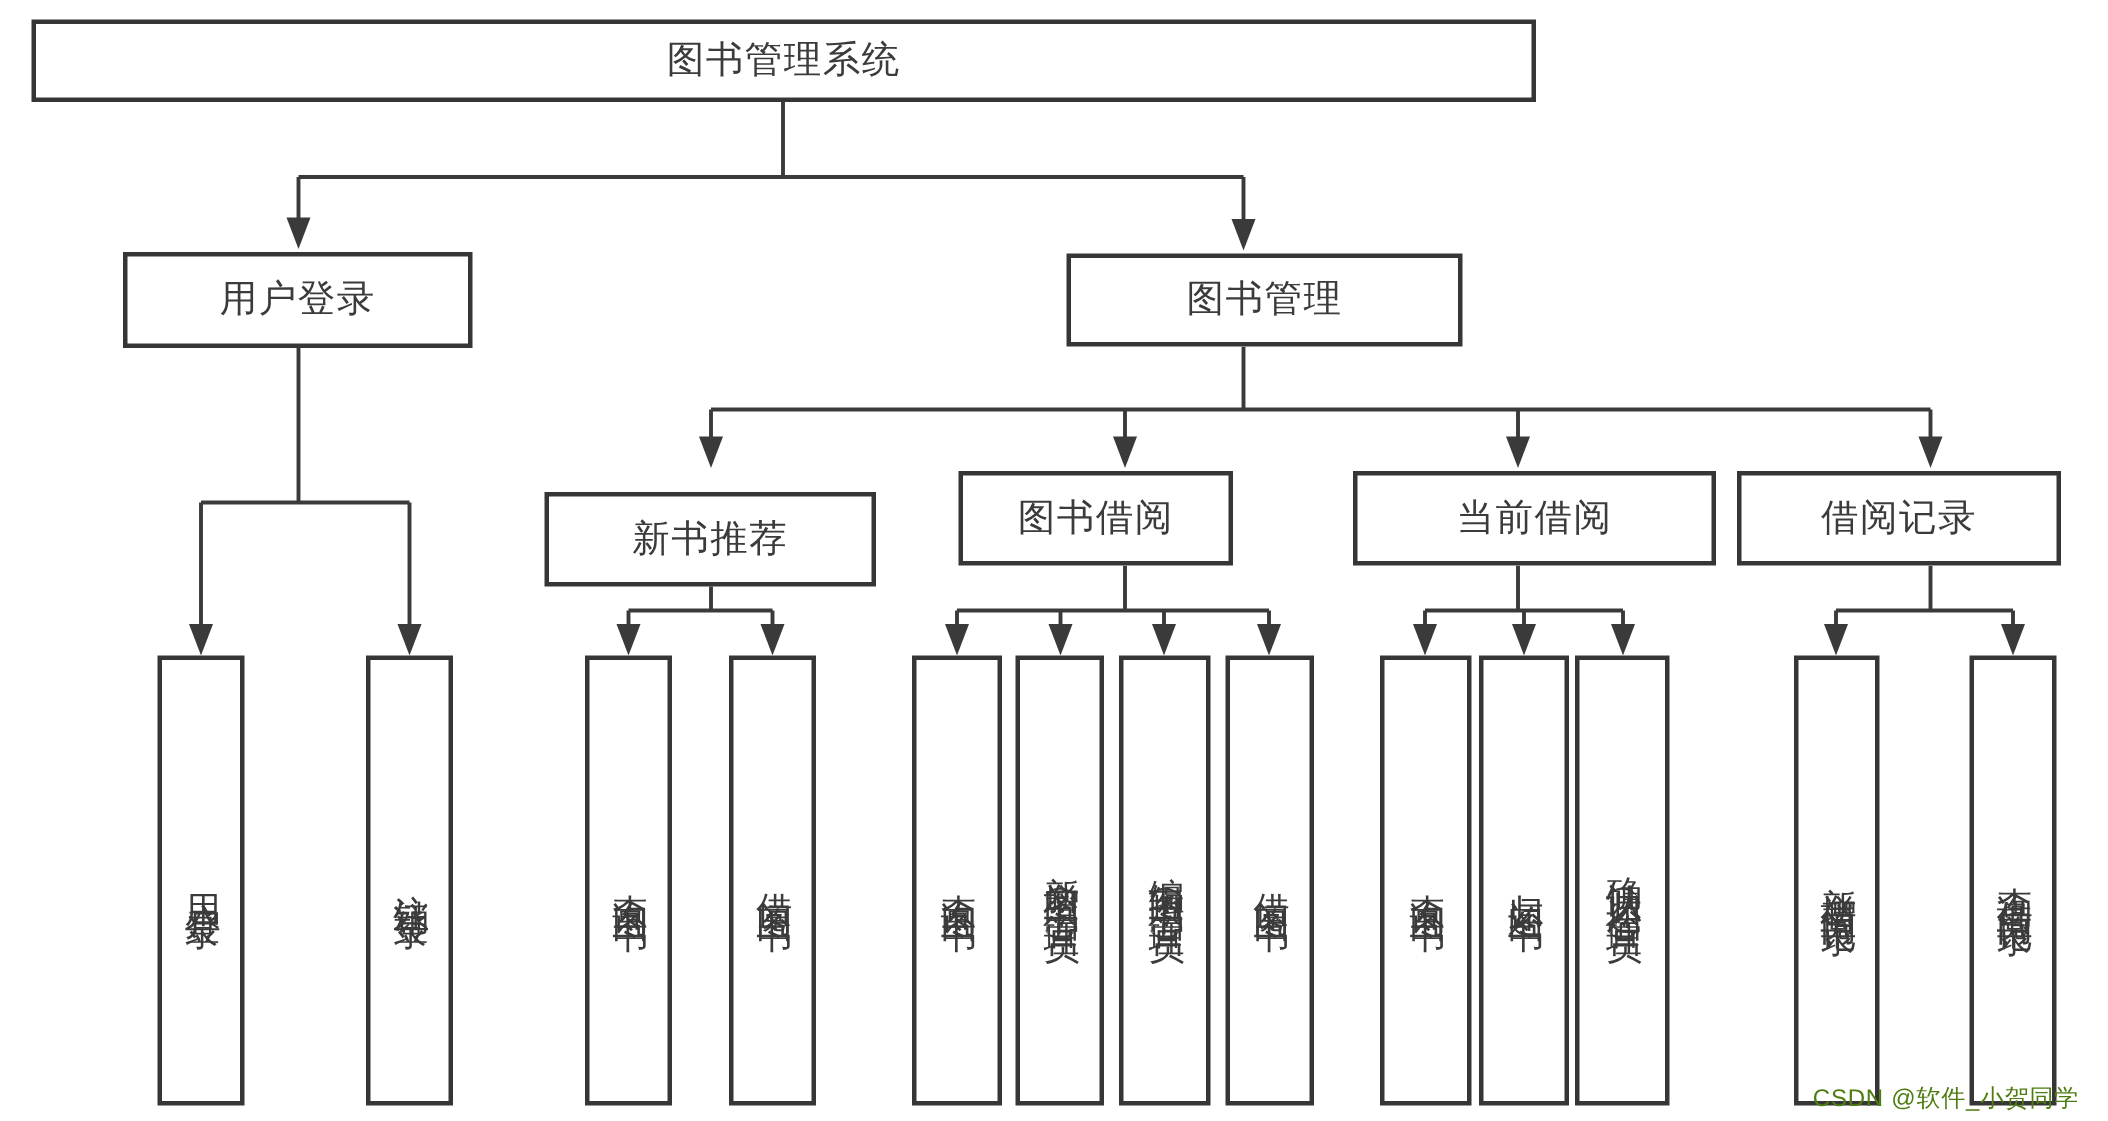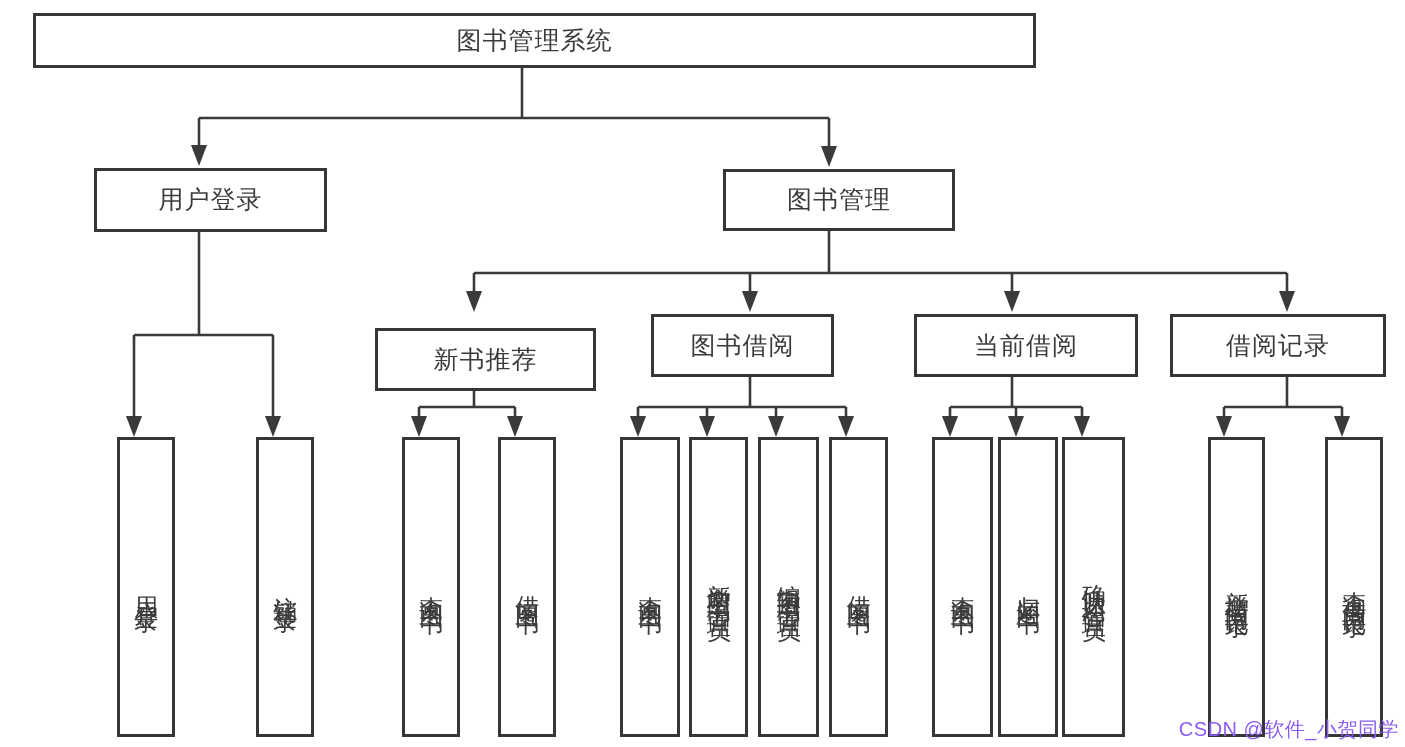--- a/index.html
+++ b/index.html
@@ -24,35 +24,34 @@
     background: #ffffff;
     display: flex;
     align-items: center;
     justify-content: center;
     color: #3b3b3b;
     font-size: 25px;
     letter-spacing: 1px;
     text-align: left;
     line-height: 1.1;
     white-space: nowrap;
-    margin-left: 12px;
   }
   .node.v {
     writing-mode: vertical-rl;
     text-orientation: mixed;
     font-size: 24px;
     letter-spacing: 5px;
     white-space: normal;
   }
   .watermark {
     position: absolute;
-    right: 6px;
+    right: 19px;
     bottom: 4px;
-    color: #8b5cf6;
-    font-size: 20px;
+    color: #4d7c0f;
+    font-size: 16px;
     letter-spacing: 0.5px;
     z-index: 5;
   }
 </style>
 </head>
 <body>
 
 <div class="stage">
 
   <svg class="connector-svg" width="1405" height="747" viewBox="0 0 1405 747" xmlns="http://www.w3.org/2000/svg">
@@ -125,25 +124,25 @@
       <line x1="0" y1="0" x2="0" y2="0" stroke="#3a3a3a" stroke-width="2.6"></line>
       <polygon points="1216,416 1232,416 1224,437" fill="#3a3a3a"></polygon>
       <line x1="1342" y1="407" x2="1342" y2="421" stroke="#3a3a3a" stroke-width="2.6"></line>
       <line x1="0" y1="0" x2="0" y2="0" stroke="#3a3a3a" stroke-width="2.6"></line>
       <polygon points="1334,416 1350,416 1342,437" fill="#3a3a3a"></polygon>
     </svg>
 
   <div class="node h" style="left:21px; top:13px; width:1003px; height:55px">图书管理系统</div>
 
   <div class="node h" style="left:82px; top:168px; width:233px; height:64px">用户登录</div>
-  <div class="node h" style="left:711px; top:169px; width:232px; height:62px">图书管理</div>
+  <div class="node h" style="left:711px; top:169px; width:264px; height:62px">图书管理</div>
 
   <div class="node h" style="left:363px; top:328px; width:221px; height:63px">新书推荐</div>
   <div class="node h" style="left:639px; top:314px; width:183px; height:63px">图书借阅</div>
-  <div class="node h" style="left:902px; top:314px; width:224px; height:63px">当前借阅</div>
+  <div class="node h" style="left:902px; top:314px; width:242px; height:63px">当前借阅</div>
   <div class="node h" style="left:1158px; top:314px; width:216px; height:63px">借阅记录</div>
 
   <div class="node v" style="left:105px; top:437px; width:58px; height:300px">用户登录</div>
   <div class="node v" style="left:244px; top:437px; width:58px; height:300px">注销登录</div>
 
   <div class="node v" style="left:390px; top:437px; width:58px; height:300px">查询图书</div>
   <div class="node v" style="left:486px; top:437px; width:58px; height:300px">借阅图书</div>
 
   <div class="node v" style="left:608px; top:437px; width:60px; height:300px">查询图书</div>
   <div class="node v" style="left:677px; top:437px; width:59px; height:300px">新增图书（管理员）</div>

